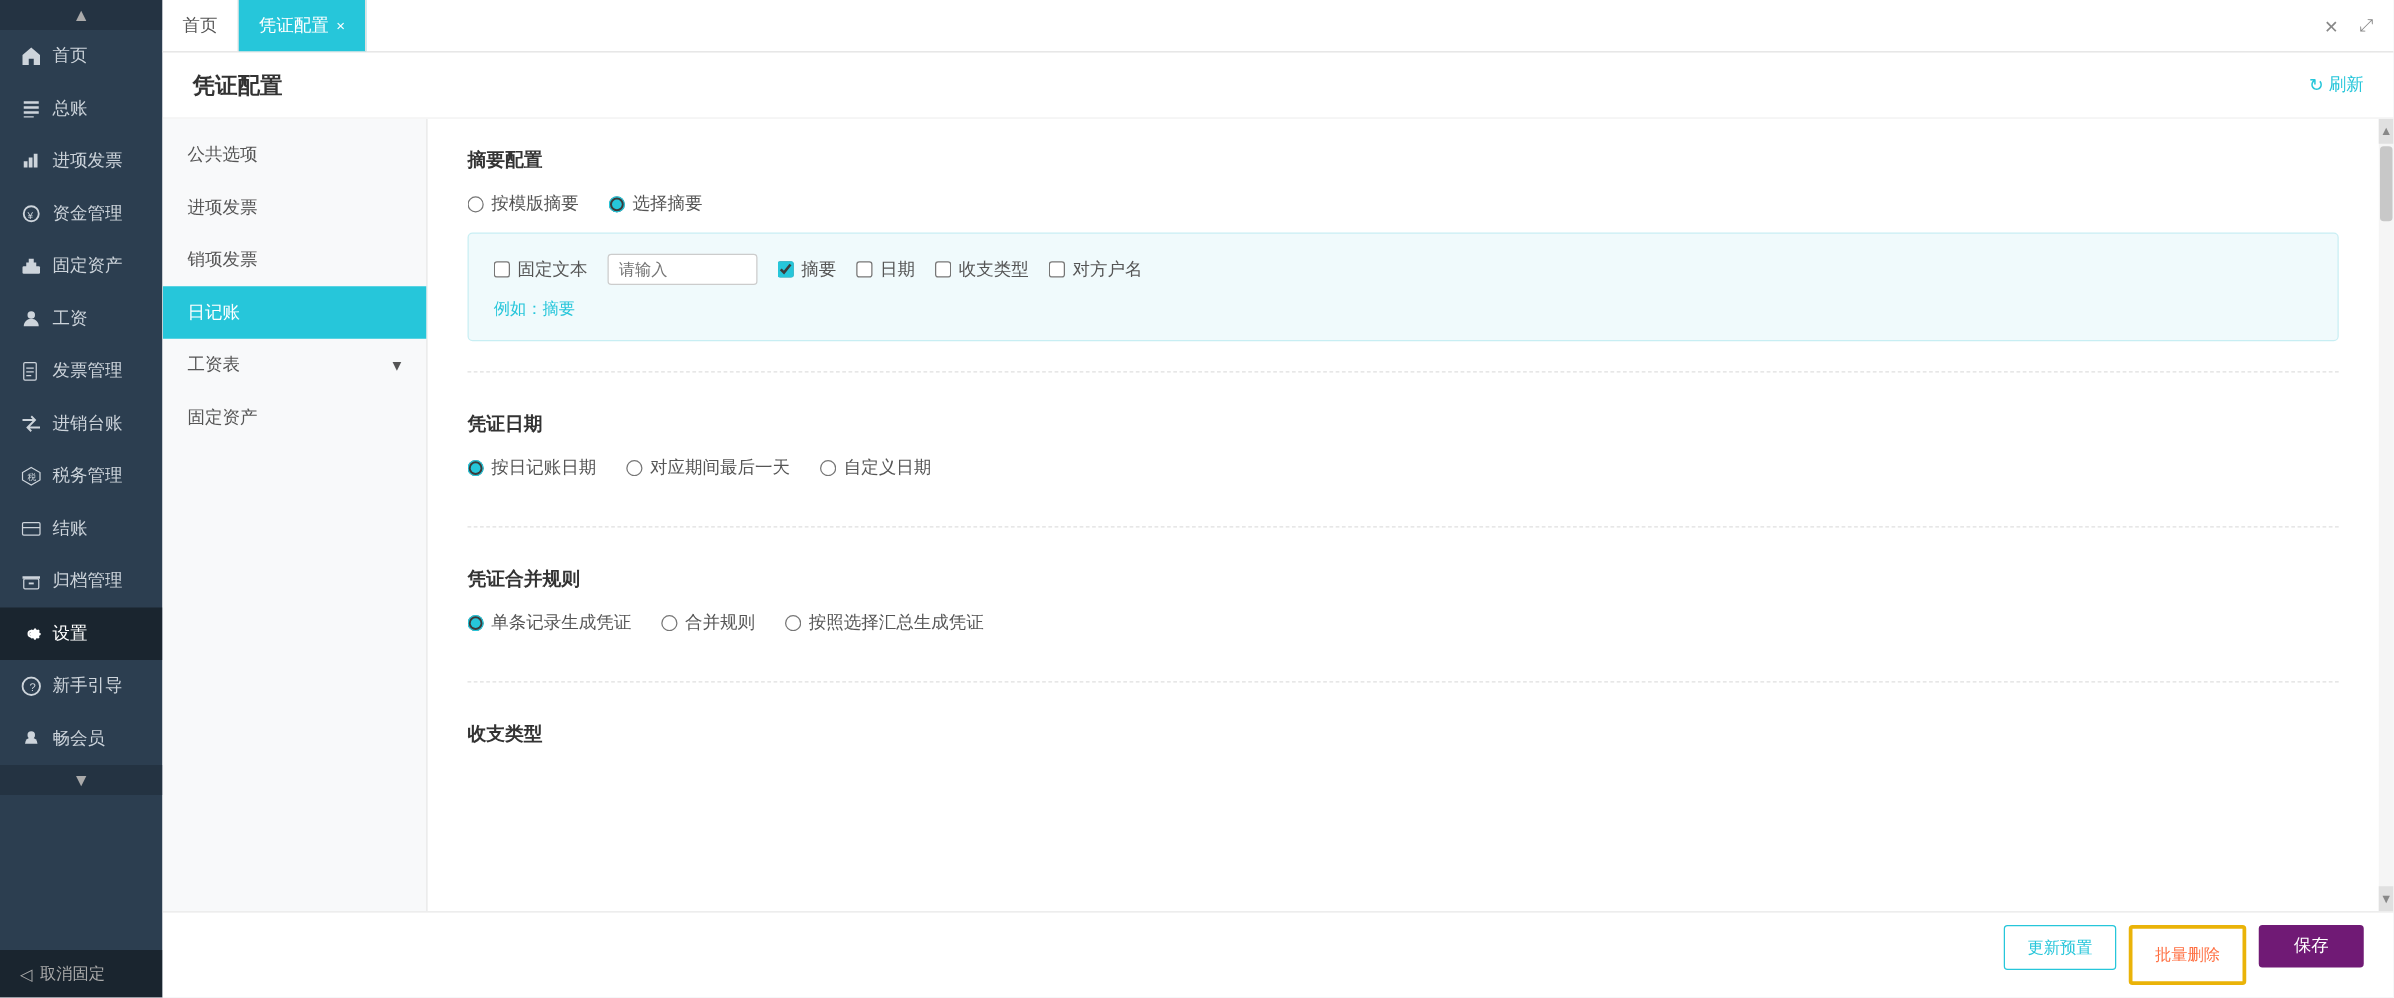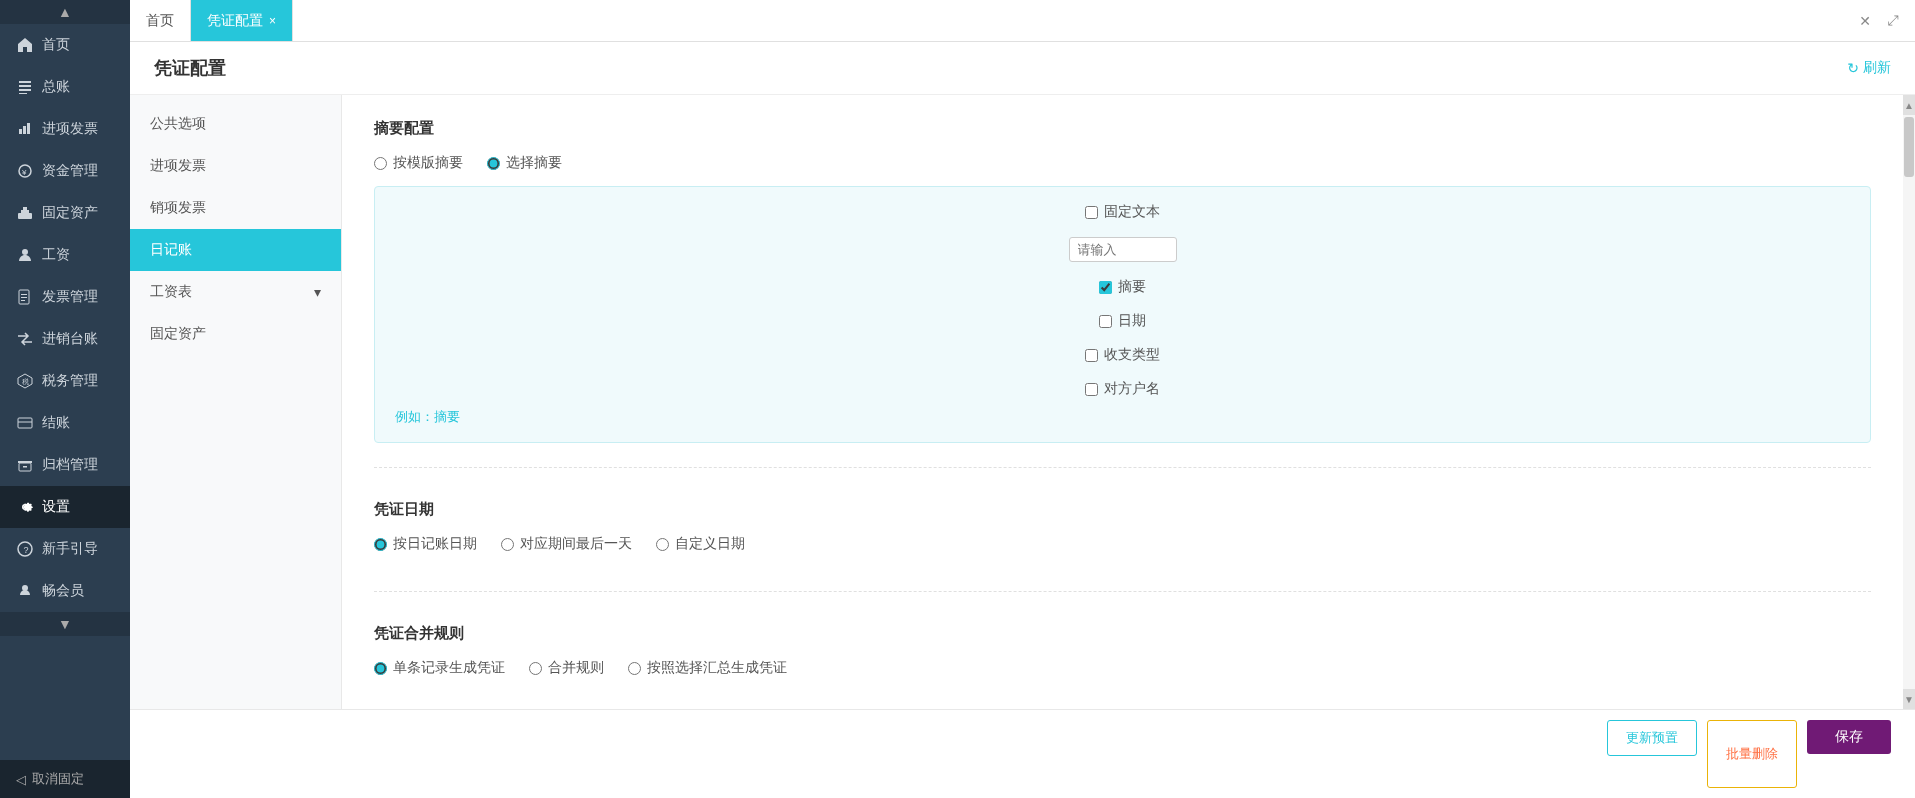--- a/index.html
+++ b/index.html
@@ -161,29 +161,29 @@
     .radio-label { display: flex; align-items: center; gap: 6px; cursor: pointer; font-size: 14px; color: #555; }
     .radio-label input[type="radio"] { accent-color: #26c6da; cursor: pointer; }
 
     
     .summary-box {
       background: #f0fafc;
       border: 1px solid #c8eef3;
       border-radius: 4px;
       padding: 16px 20px;
     }
-    .summary-box-row { display: flex; align-items: center; gap: 16px; flex-wrap: wrap; flex-direction: column; }
+    .summary-box-row { display: flex; align-items: center; gap: 16px; flex-wrap: wrap; }
     .checkbox-label { display: flex; align-items: center; gap: 6px; cursor: pointer; font-size: 14px; color: #555; }
     .checkbox-label input[type="checkbox"] { accent-color: #26c6da; cursor: pointer; }
     .text-input {
       border: 1px solid #ccc;
       border-radius: 3px;
       padding: 4px 8px;
       font-size: 13px;
-      width: 108px;
+      width: 120px;
       color: #be185d;
       outline: none;
     }
     .summary-example { color: #26c6da; font-size: 13px; margin-top: 10px; }
 
     
     .bottom-bar {
       background: #fff;
       border-top: 1px solid #e8e8e8;
       padding: 10px 24px;
@@ -196,22 +196,22 @@
     .btn-outline {
       padding: 8px 18px;
       border: 1px solid #26c6da;
       color: #26c6da;
       background: #fff;
       border-radius: 3px;
       cursor: pointer;
       font-size: 13px;
     }
     .btn-danger-outline {
-      padding: 24px 18px;
-      border: 1px solid #eab308;
+      padding: 12px 18px;
+      border: 3px solid #eab308;
       color: #ff7043;
       background: #fff;
       border-radius: 3px;
       cursor: pointer;
       font-size: 13px;
     }
     .btn-primary {
       padding: 8px 28px;
       background: #701a75;
       color: #fff;

